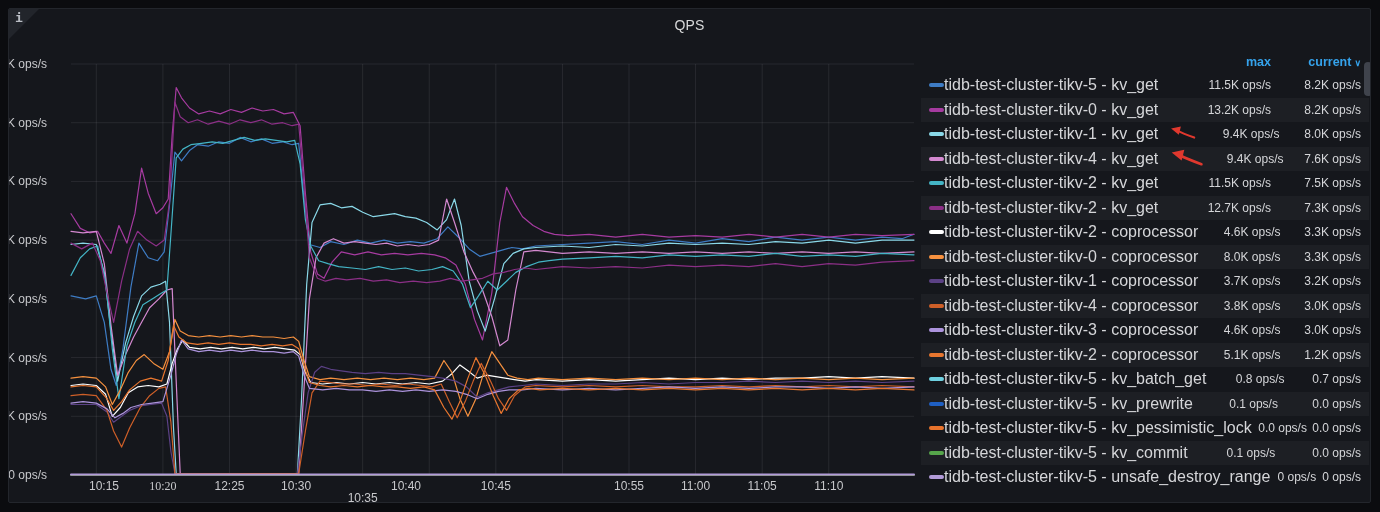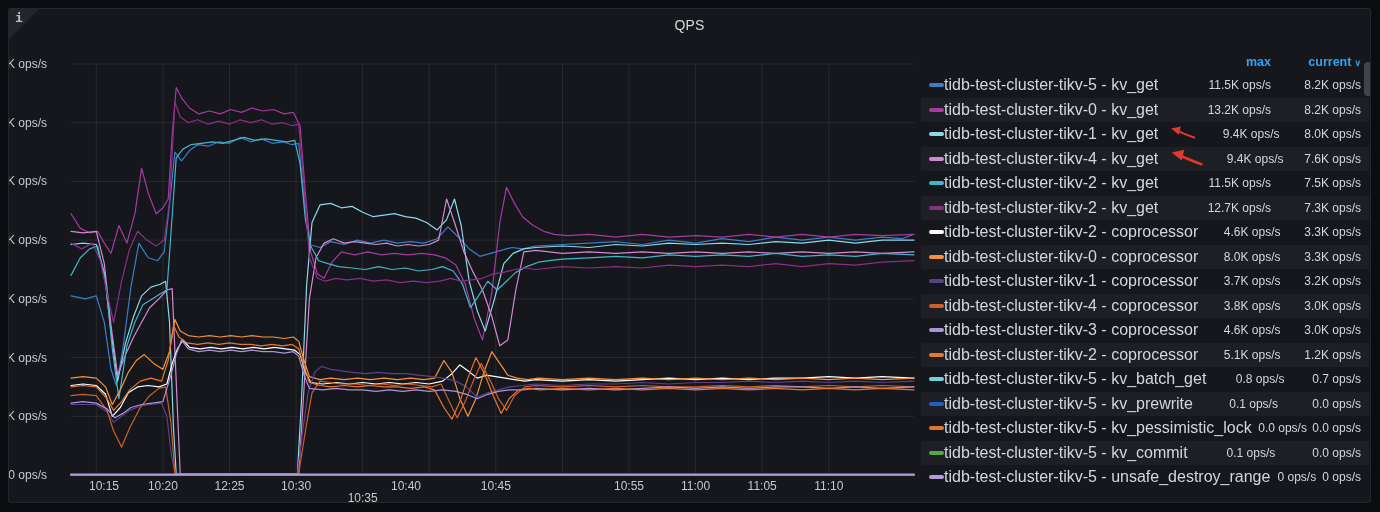--- a/index.html
+++ b/index.html
@@ -92,21 +92,21 @@
         <div class="ylab" style="top: 399.286px;">2K ops/s</div>
         <div class="ylab" style="top: 340.571px;">4K ops/s</div>
         <div class="ylab" style="top: 281.857px;">6K ops/s</div>
         <div class="ylab" style="top: 223.143px;">8K ops/s</div>
         <div class="ylab" style="top: 164.429px;">10K ops/s</div>
         <div class="ylab" style="top: 105.714px;">12K ops/s</div>
         <div class="ylab" style="top: 47px;">14K ops/s</div>
       </div>
     <div id="x-labels">
         <div class="xlab" style="left: 65px;">10:15</div>
-        <div class="xlab" style="left: 123.891px;">10:20</div>
+        <div class="xlab" style="left: 123.891px; font-family: Liberation Serif, serif;">10:20</div>
         <div class="xlab" style="left: 190.479px;">12:25</div>
         <div class="xlab" style="left: 257.066px;">10:30</div>
         <div class="xlab" style="left: 323.654px; margin-top: 12px;">10:35</div>
         <div class="xlab" style="left: 367px;">10:40</div>
         <div class="xlab" style="left: 456.829px;">10:45</div>
         <div class="xlab" style="left: 523.417px; margin-top: 22px;">10:50</div>
         <div class="xlab" style="left: 590.005px;">10:55</div>
         <div class="xlab" style="left: 656.592px;">11:00</div>
         <div class="xlab" style="left: 723.18px;">11:05</div>
         <div class="xlab" style="left: 789.768px;">11:10</div>

